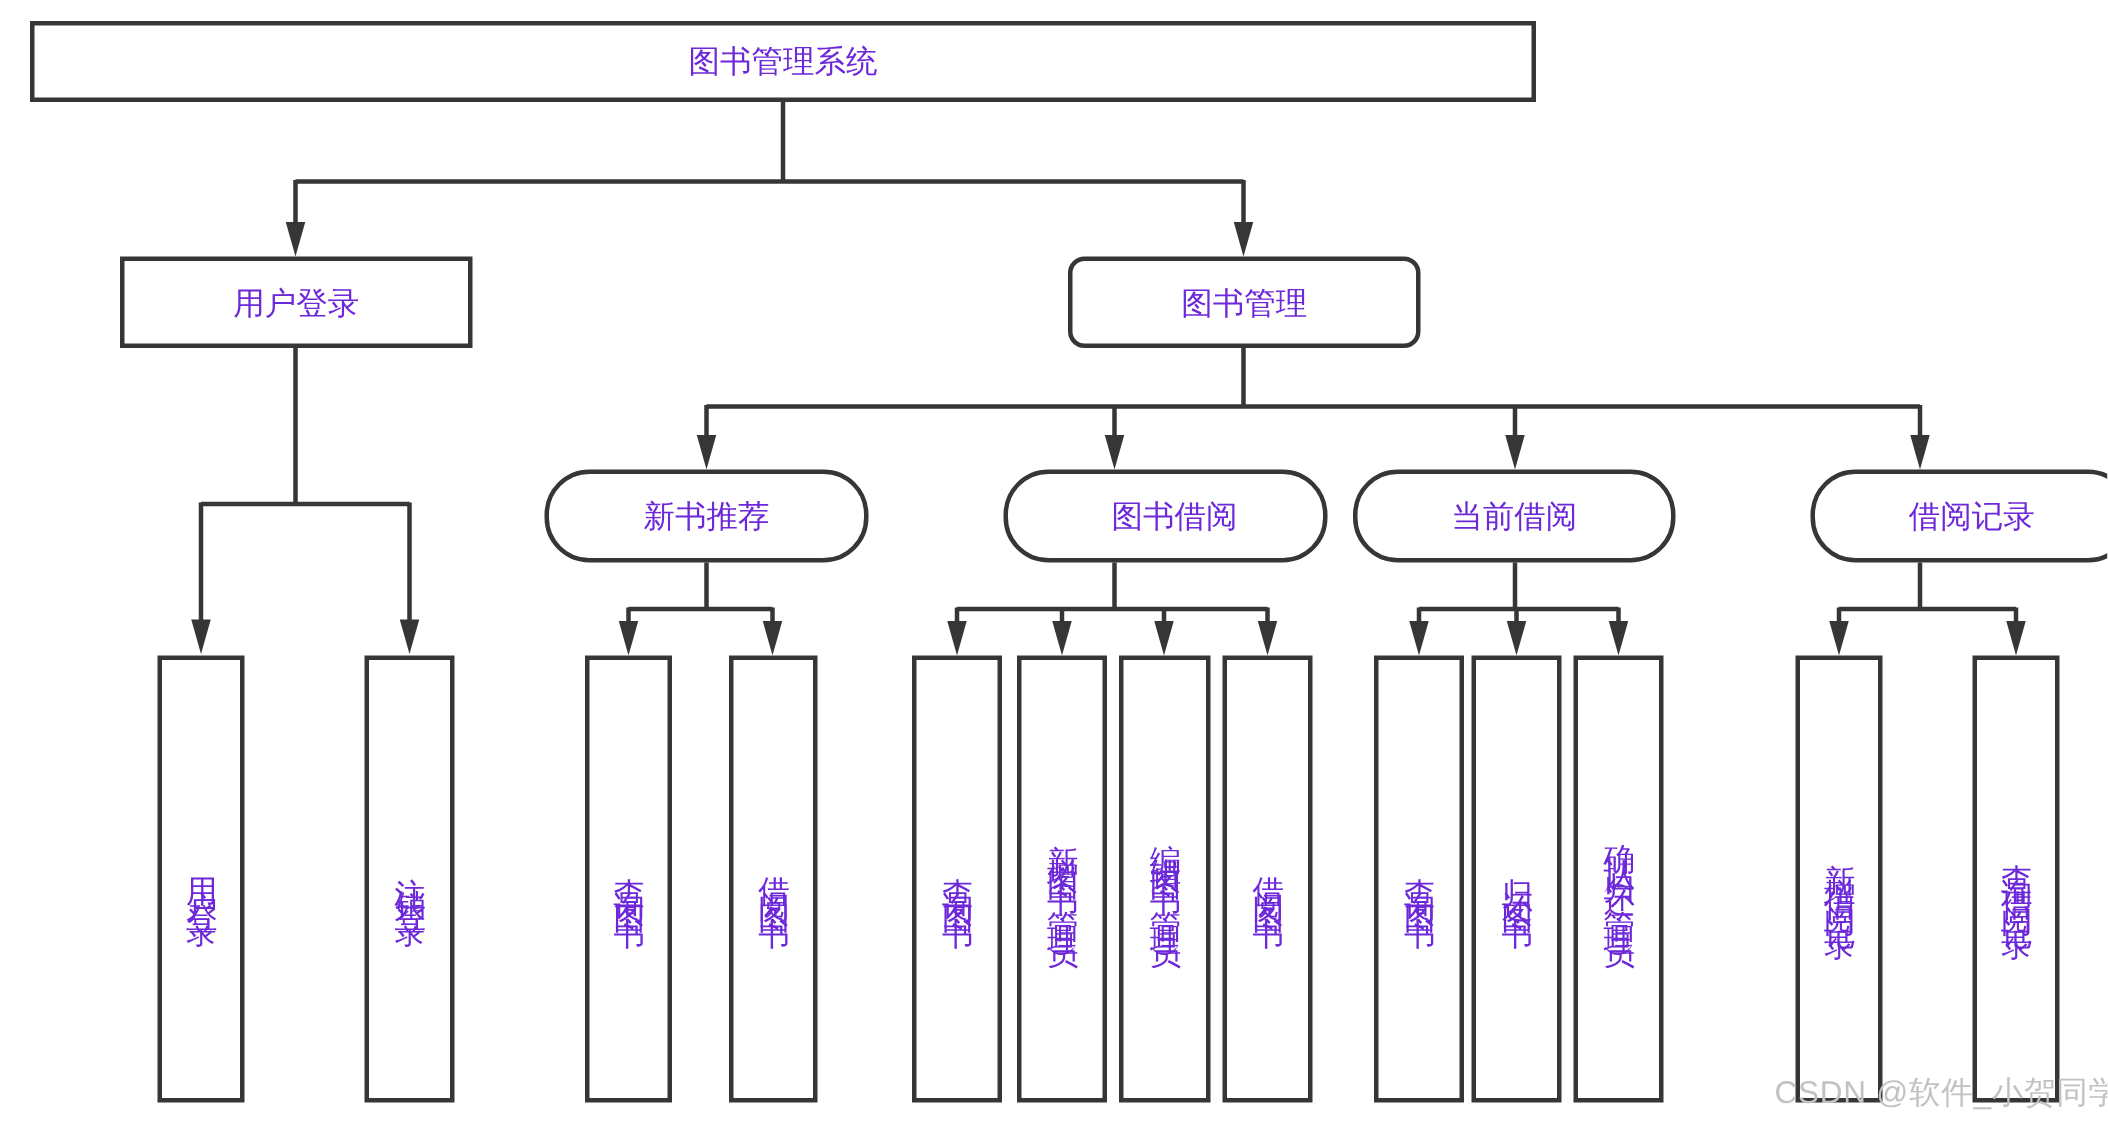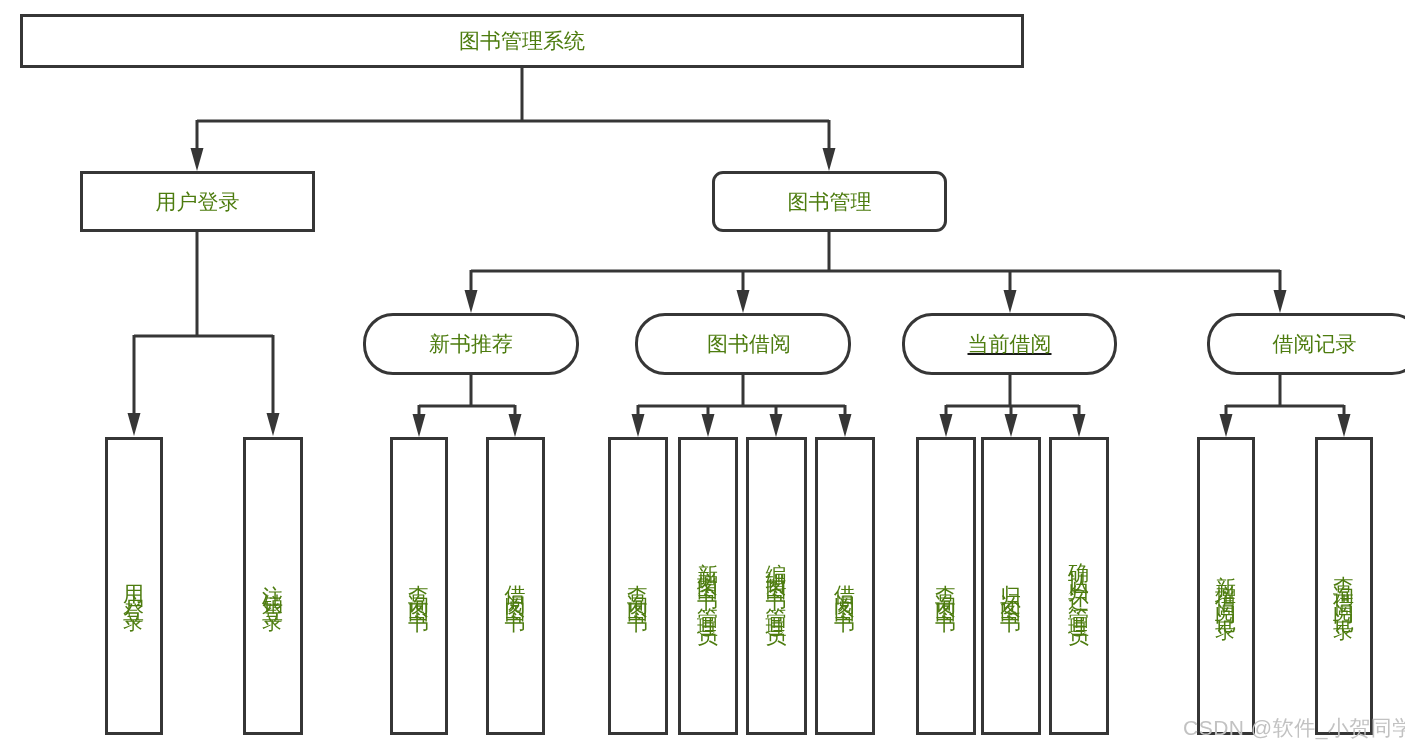--- a/index.html
+++ b/index.html
@@ -5,35 +5,35 @@
   html,body{margin:0;padding:0;background:#ffffff;}
   #canvas{
     position:relative;width:1405px;height:747px;background:#ffffff;
     font-family:"Liberation Sans","DejaVu Sans",sans-serif;color:#1a1a1a;overflow:hidden;
   }
   #wires{position:absolute;left:0;top:0;width:1405px;height:747px;}
   .node{
     position:absolute;box-sizing:border-box;border:3px solid #363636;background:#ffffff;
     display:flex;align-items:center;justify-content:center;z-index:2;
   }
-  .node .lbl{font-size:21px;color:#4d7c0f;white-space:nowrap;}
+  .node .lbl{font-size:21px;color:#6d28d9;white-space:nowrap;}
   .vnode .lbl{
     writing-mode:vertical-rl;text-orientation:mixed;
     font-size:21px;letter-spacing:9px;line-height:1;
   }
   
   .n-root{left:20px;top:14px;width:1004px;height:54px;}
   
   .n-l2a{left:80px;top:171px;width:235px;height:61px;}
   .n-l2b{left:712px;top:171px;width:235px;height:61px;border-radius:11px;}
   
   .n-l3{top:313px;height:62px;border-radius:30px;}
   .n-l3a{left:363px;width:216px;}
-  .n-l3b{left:635px;width:216px;padding-left:12px;}
-  .n-l3c{left:902px;width:215px;text-decoration:underline;}
+  .n-l3b{left:669px;width:216px;padding-left:12px;}
+  .n-l3c{left:902px;width:215px;}
   .n-l3d{left:1207px;width:215px;}
   
   .vnode{top:437px;height:298px;}
   .n-u1{left:105px;width:58px;}
   .n-u2{left:243px;width:60px;}
   .n-n1{left:390px;width:58px;}
   .n-n2{left:486px;width:59px;}
   .n-b1{left:608px;width:60px;}
   .n-b2{left:678px;width:60px;}
   .n-b3{left:746px;width:61px;}

